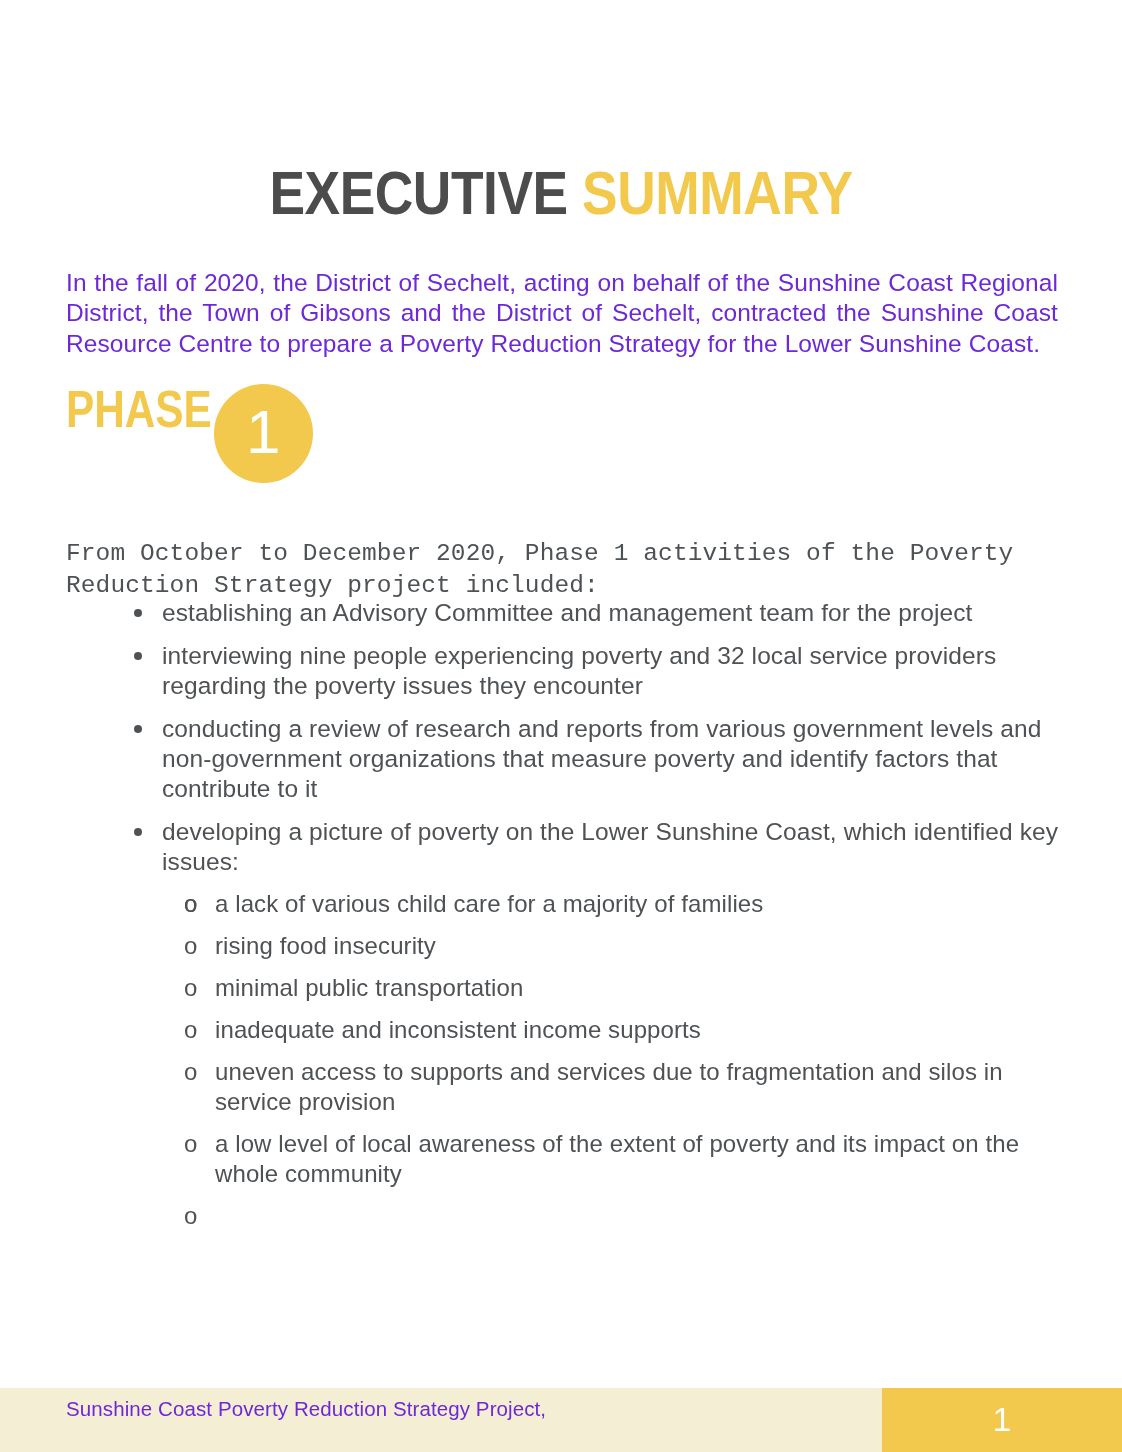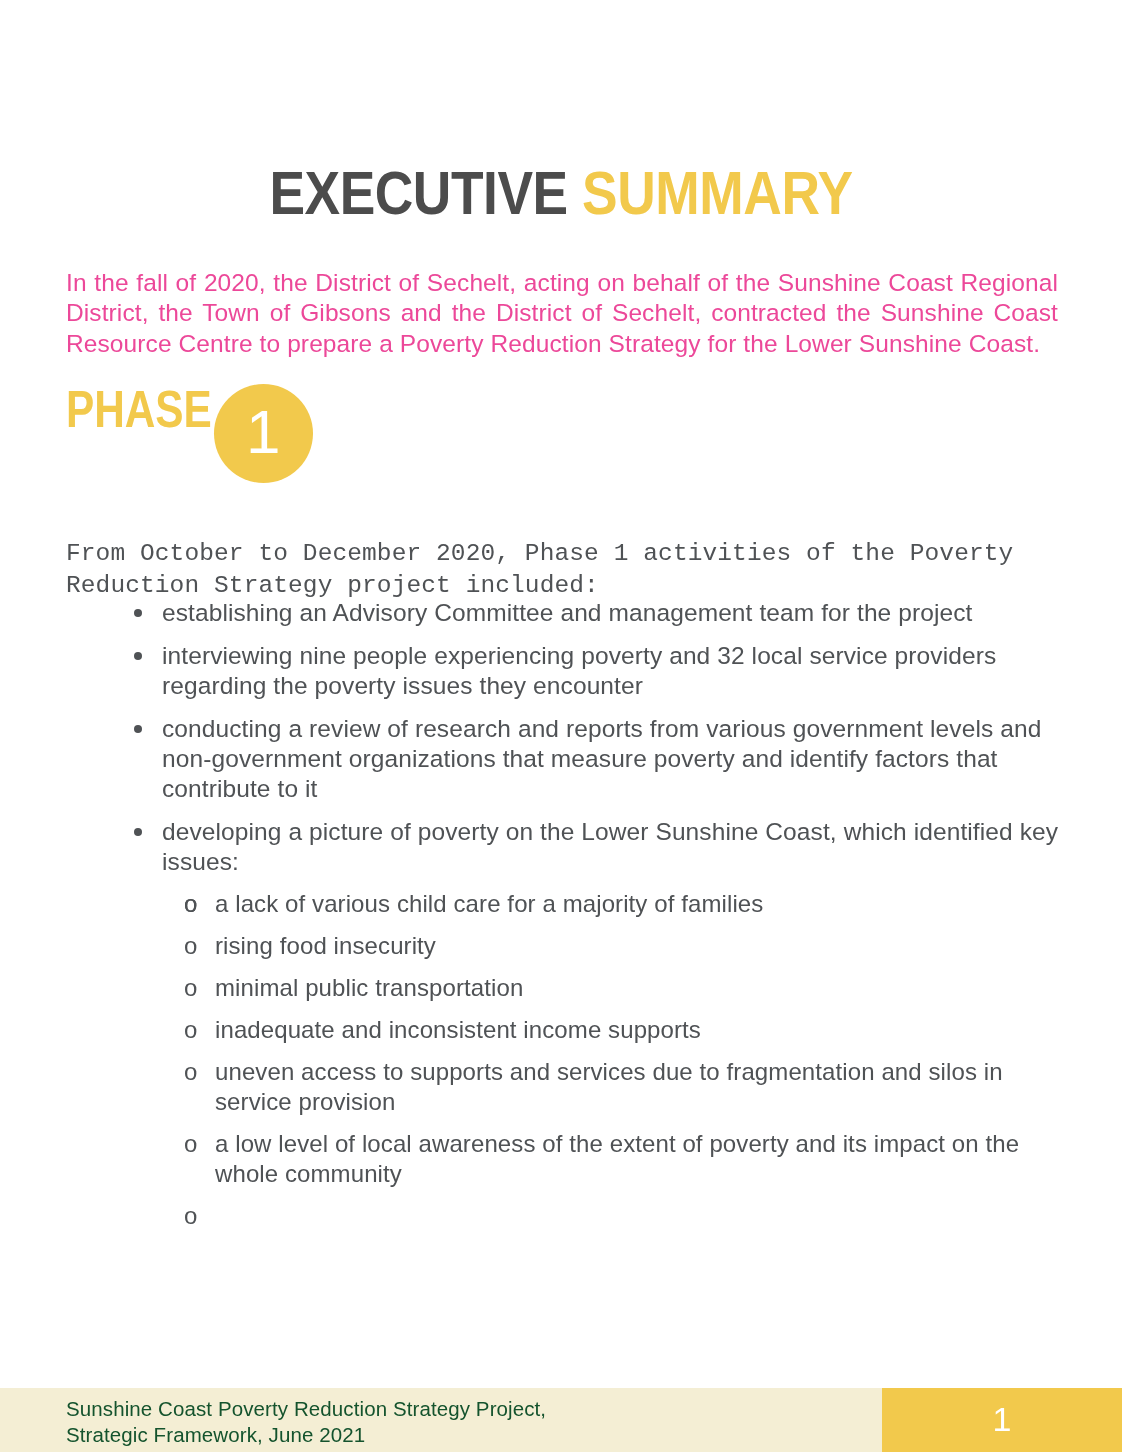--- a/index.html
+++ b/index.html
@@ -42,21 +42,21 @@
   }
   .title .w1 { color: #4c4c4c; }
   .title .w2 { color: #f2c94c; }
 
   
   .intro {
     position: absolute;
     left: 66px;
     top: 243px;
     width: 992px;
-    color: #ec4899;
+    color: #6d28d9;
     font-size: 24.5px;
     line-height: 30.5px;
     text-align: justify;
     text-justify: inter-word;
     letter-spacing: 0.1px;
   }
 
   
   .phase-row {
     position: absolute;
@@ -169,21 +169,21 @@
     left: 0;
     top: 1388px;
     width: 1122px;
     height: 64px;
     background: #f4eed4;
   }
   .footer-text {
     position: absolute;
     left: 66px;
     top: 8px;
-    color: #14532d;
+    color: #6d28d9;
     font-size: 20.5px;
     line-height: 26px;
     letter-spacing: 0.1px;
   }
   .footer-pagebox {
     position: absolute;
     left: 882px;
     top: 0;
     width: 240px;
     height: 64px;
@@ -233,20 +233,19 @@
           <li class="li2"><span class="omark">o</span><span>inadequate and inconsistent income supports</span></li>
           <li class="li2"><span class="omark">o</span><span>uneven access to supports and services due to fragmentation and silos in service provision</span></li>
           <li class="li2"><span class="omark">o</span><span>a low level of local awareness of the extent of poverty and its impact on the whole community</span></li>
           <li class="li2"><span class="omark">o</span></li>
         </ul></li>
     </ul>
 
   <div class="footer">
     <div class="footer-text">
       <div>Sunshine Coast Poverty Reduction Strategy Project,</div>
-      <div>Strategic Framework, June 2021</div>
     </div>
     <div class="footer-pagebox">
       <span class="footer-pagenum">1</span>
     </div>
   </div>
 
 </div>
 
 </body></html>

